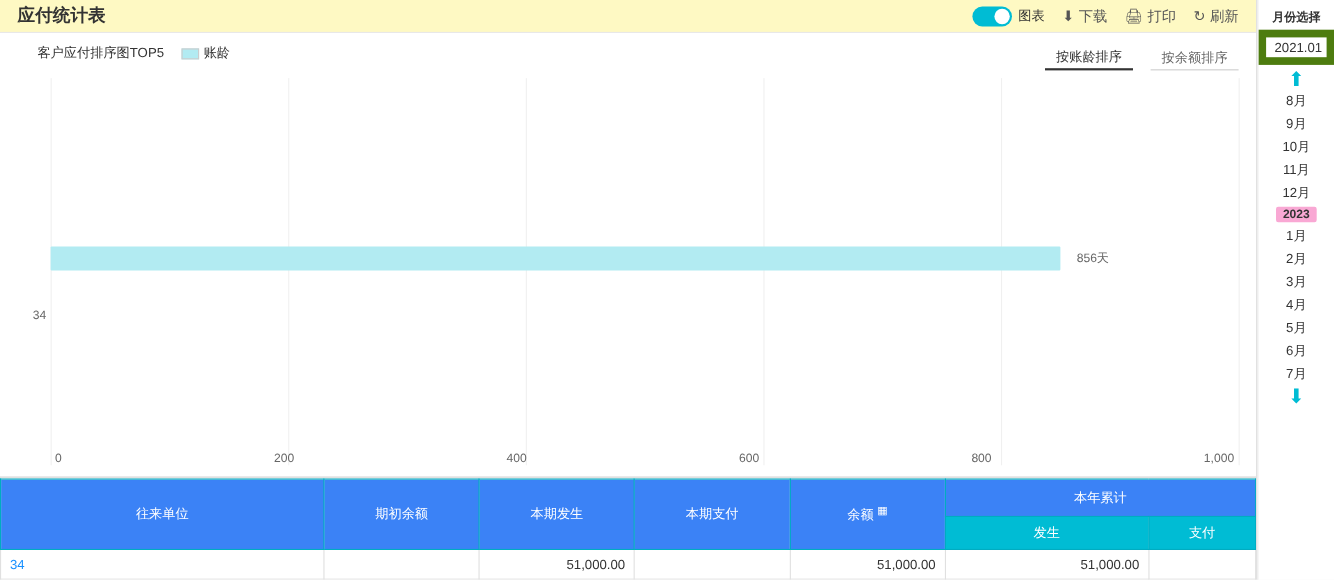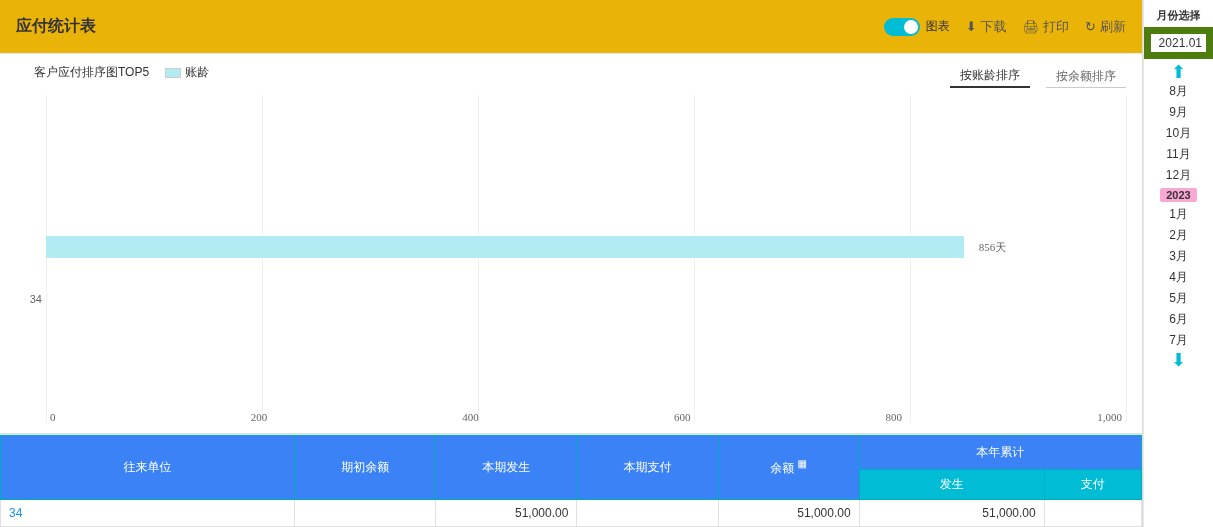--- a/index.html
+++ b/index.html
@@ -1,42 +1,42 @@
 <!DOCTYPE html>
 <html><head>
   <meta charset="utf-8">
   <style>
     * { margin: 0; padding: 0; box-sizing: border-box; }
     body { font-family: 'Microsoft YaHei', Arial, sans-serif; font-size: 12px; background: #f5f5f5; color: #333; width: 1213px; height: 527px; overflow: hidden; display: flex; }
 
     .main-content { flex: 1; display: flex; flex-direction: column; overflow: hidden; }
 
     
-    .header { background: #eab308; padding: 16px 16px; display: flex; align-items: center; justify-content: space-between; border-bottom: 1px solid #e8e8e8; }
+    .header { background: #fef9c3; padding: 4px 16px; display: flex; align-items: center; justify-content: space-between; border-bottom: 1px solid #e8e8e8; }
     .header-title { font-size: 16px; font-weight: bold; color: #333; }
     .header-actions { display: flex; align-items: center; gap: 16px; }
     .toggle-wrap { display: flex; align-items: center; gap: 6px; }
     .toggle { width: 36px; height: 18px; background: #00bcd4; border-radius: 9px; position: relative; cursor: pointer; }
     .toggle::after { content: ''; position: absolute; width: 14px; height: 14px; background: #fff; border-radius: 50%; top: 2px; right: 2px; }
     .action-btn { display: flex; align-items: center; gap: 4px; cursor: pointer; color: #555; font-size: 13px; }
 
     
     .chart-section { background: #fff; flex: 1; padding: 10px 16px; display: flex; overflow: hidden; }
     .chart-container { flex: 1; display: flex; flex-direction: column; }
     .chart-legend { display: flex; align-items: center; gap: 16px; margin-bottom: 8px; font-size: 12px; }
     .legend-item { display: flex; align-items: center; gap: 4px; }
     .legend-color { width: 16px; height: 10px; background: #b2ebf2; border: 1px solid #ccc; }
     .chart-sort { display: flex; gap: 16px; margin-left: auto; align-items: center; }
     .sort-btn { padding: 2px 10px; cursor: pointer; border-bottom: 1px solid #ccc; font-size: 12px; color: #666; }
     .sort-btn.active { color: #333; border-bottom: 2px solid #333; }
 
     .chart-area { flex: 1; position: relative; display: flex; align-items: stretch; }
     .y-axis { width: 30px; display: flex; flex-direction: column; justify-content: center; align-items: flex-end; padding-right: 4px; }
     .y-label { font-size: 11px; color: #666; }
-    .chart-inner { flex: 1; position: relative; padding-bottom: 24px; font-family: Liberation Serif, serif; }
+    .chart-inner { flex: 1; position: relative; padding-bottom: 24px; }
     .x-axis { position: absolute; bottom: 0; left: 0; right: 0; display: flex; justify-content: space-between; padding: 0 4px; }
     .x-label { font-size: 11px; color: #666; }
     .bar-container { position: absolute; top: 0; left: 0; right: 0; bottom: 24px; }
     .bar-row { position: absolute; display: flex; align-items: center; }
     .bar-fill { height: 22px; background: #b2ebf2; border-radius: 1px; }
     .bar-label-right { position: absolute; font-size: 11px; color: #666; line-height: 22px; margin-left: 4px; }
     .grid-lines { position: absolute; top: 0; left: 0; right: 0; bottom: 0; pointer-events: none; }
     .grid-line { position: absolute; top: 0; bottom: 0; width: 1px; background: #f0f0f0; }
 
     

